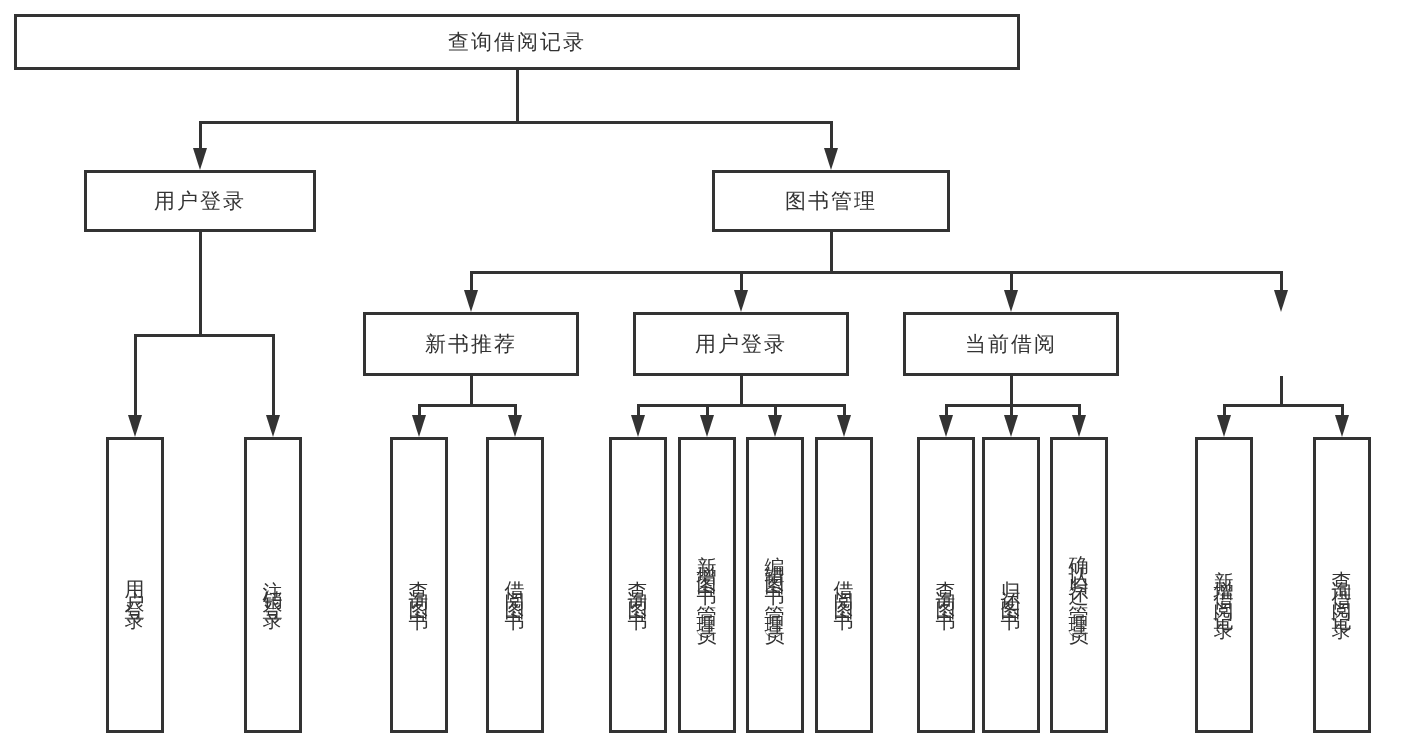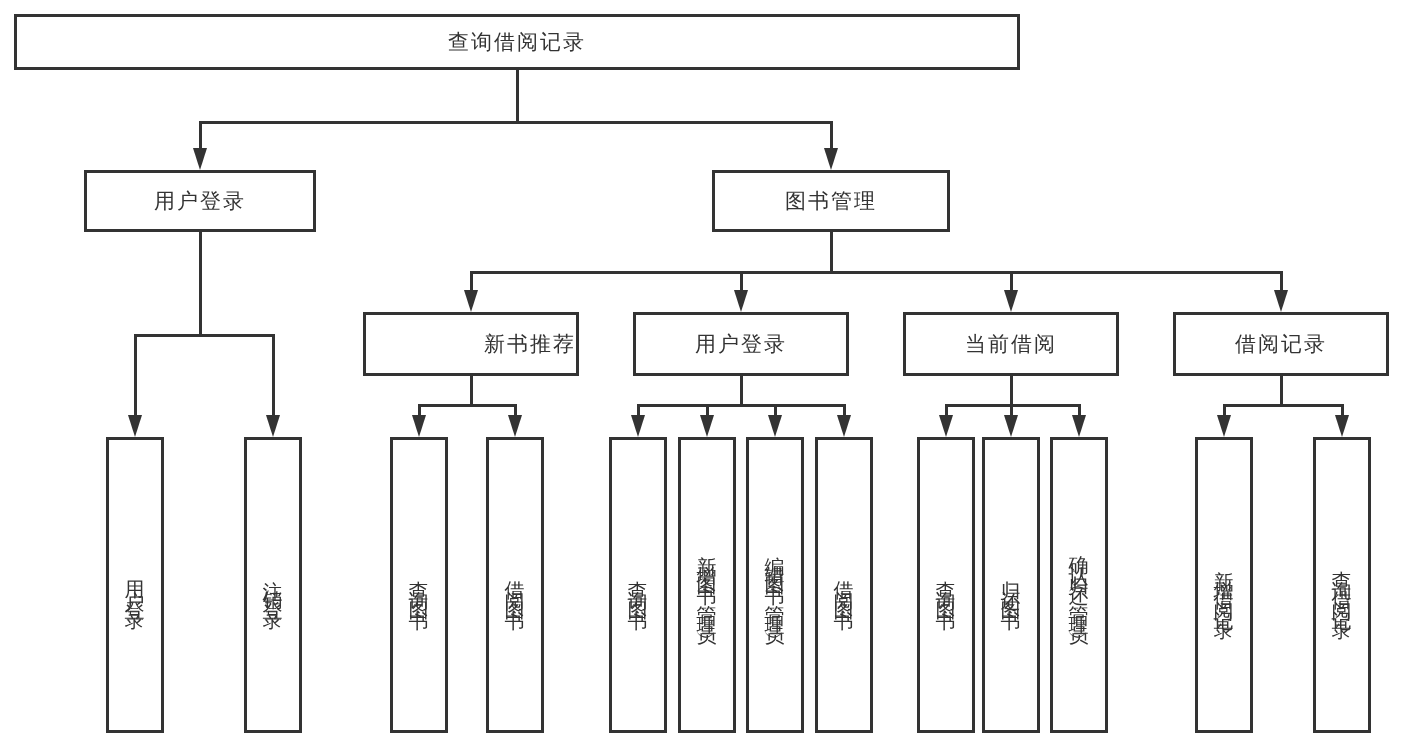--- a/index.html
+++ b/index.html
@@ -91,31 +91,28 @@
   <div class="hl" style="left:469.5px;  top:270.5px; width:813px;"></div>
   <div class="vl" style="left:469.5px;  top:271px;   height:20px;"></div>
   <div class="ar" style="left:464px;    top:290px;"></div>
   <div class="vl" style="left:739.5px;  top:271px;   height:20px;"></div>
   <div class="ar" style="left:734px;    top:290px;"></div>
   <div class="vl" style="left:1009.5px; top:271px;   height:20px;"></div>
   <div class="ar" style="left:1004px;   top:290px;"></div>
   <div class="vl" style="left:1279.5px; top:271px;   height:20px;"></div>
   <div class="ar" style="left:1274px;   top:290px;"></div>
 
-  <div class="box hbox" style="left:363px; top:312px; width:216px; height:64px;justify-content:flex-end;">
+  <div class="box hbox" style="left:363px; top:312px; width:216px; height:64px;">
     <span>新书推荐</span>
   </div>
   <div class="box hbox" style="left:633px; top:312px; width:216px; height:64px;">
     <span>用户登录</span>
   </div>
   <div class="box hbox" style="left:903px; top:312px; width:216px; height:64px;">
     <span>当前借阅</span>
-  </div>
-  <div class="box hbox" style="left:1173px; top:312px; width:216px; height:64px;">
-    <span>借阅记录</span>
   </div>
 
   <div class="vl" style="left:469.5px;  top:376px; height:30px;"></div>
   <div class="vl" style="left:739.5px;  top:376px; height:30px;"></div>
   <div class="vl" style="left:1009.5px; top:376px; height:30px;"></div>
   <div class="vl" style="left:1279.5px; top:376px; height:30px;"></div>
 
   <div class="hl" style="left:417.5px;  top:403.5px; width:99px;"></div>
   <div class="hl" style="left:636.5px;  top:403.5px; width:209px;"></div>
   <div class="hl" style="left:944.5px;  top:403.5px; width:136px;"></div>

